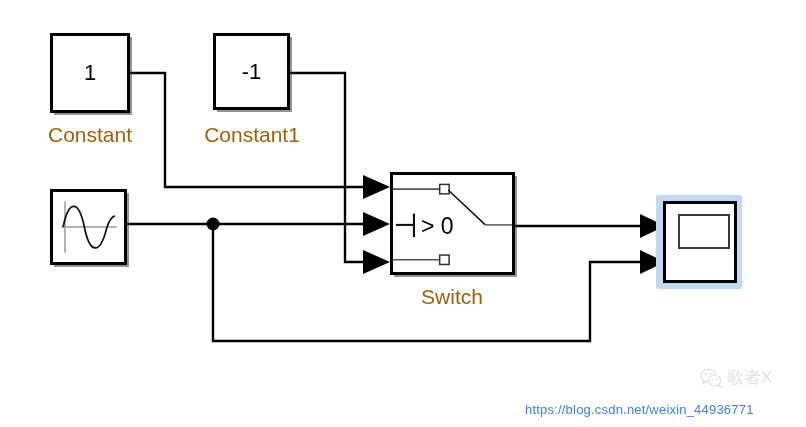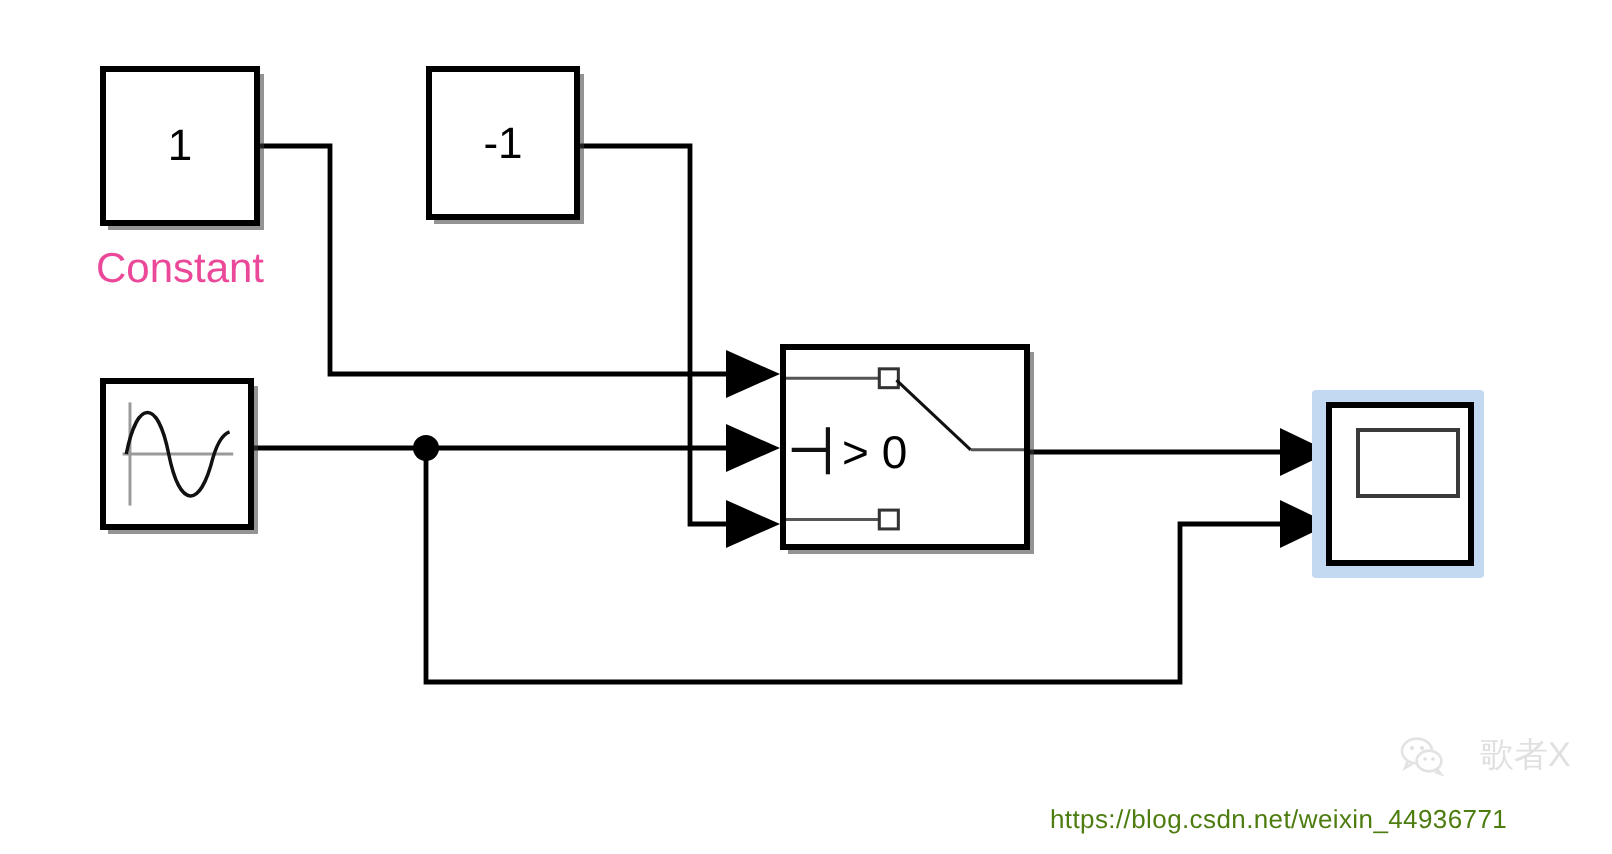--- a/index.html
+++ b/index.html
@@ -37,21 +37,21 @@
     transform: translateY(-50%);
     text-align: center;
     font-size: 22px;
     color: #000000;
     line-height: 1;
   }
   .block-label {
     position: absolute;
     text-align: center;
     font-size: 21px;
-    color: #ec4899;
+    color: #a16207;
     white-space: nowrap;
     line-height: 1;
   }
   .sine-icon {
     position: absolute;
     left: 0;
     top: 0;
     width: 100%;
     height: 100%;
   }
@@ -76,29 +76,29 @@
   }
   .scope-screen {
     position: absolute;
     background: #ffffff;
     border: 2px solid #3a3a3a;
     box-sizing: border-box;
   }
   .watermark-url {
     position: absolute;
     font-size: 13px;
-    color: #4d7c0f;
+    color: #3b82f6;
     white-space: nowrap;
     letter-spacing: 0.2px;
   }
   .watermark-brand {
     position: absolute;
     display: flex;
     align-items: center;
-    gap: 18px;
+    gap: 5px;
     color: #e2e2e2;
   }
   .watermark-brand-text {
     font-size: 17px;
     color: #e0e0e0;
     white-space: nowrap;
   }
 </style>
 </head>
 <body>
@@ -134,20 +134,21 @@
   </svg>
 
   <div class="block" style="left:50px; top:33px; width:80px; height:80px;">
     <div class="block-value">1</div>
   </div>
   <div class="block-label" style="left:20px; top:124px; width:140px;">Constant</div>
 
   <div class="block" style="left:213px; top:33px; width:77px; height:77px;">
     <div class="block-value">-1</div>
   </div>
+  <div class="block-label" style="left:182px; top:124px; width:140px;">Constant1</div>
 
   <div class="block" style="left:50px; top:189px; width:77px; height:76px;">
     <svg class="sine-icon" viewBox="0 0 77 76" preserveAspectRatio="none">
       <line x1="13" y1="10" x2="13" y2="66" stroke="#9a9a9a" stroke-width="1.6"></line>
       <line x1="9" y1="38" x2="69" y2="38" stroke="#9a9a9a" stroke-width="1.6"></line>
       <path d="M11,38 C17,8 28,8 34,38 C40,68 51,68 58,40 C61,30 64,27 67,26" stroke="#111111" stroke-width="1.9" fill="none"></path>
     </svg>
   </div>
 
   <div class="block" style="left:390px; top:172px; width:125px; height:103px;">
@@ -163,20 +164,21 @@
 
       <line x1="58" y1="16" x2="97" y2="53" stroke="#111111" stroke-width="1.6"></line>
 
       <line x1="97" y1="53" x2="125" y2="53" stroke="#555555" stroke-width="1.6"></line>
 
       <line x1="3" y1="53" x2="22" y2="53" stroke="#111111" stroke-width="2.2"></line>
       <line x1="22" y1="41" x2="22" y2="66" stroke="#111111" stroke-width="2.2"></line>
     </svg>
     <div class="switch-criteria" style="left:28px; top:40px;">&gt; 0</div>
   </div>
+  <div class="block-label" style="left:382px; top:286px; width:140px;">Switch</div>
 
   <div class="scope-highlight" style="left:656px; top:195px; width:86px; height:94px;"></div>
   <div class="block" style="left:663px; top:201px; width:74px; height:82px; box-shadow:none;">
     <div class="scope-screen" style="left:12px; top:10px; width:52px; height:35px;"></div>
   </div>
 
   <div class="watermark-brand" style="left:700px; top:366px;">
     <svg width="22" height="20" viewBox="0 0 22 20">
       <ellipse cx="8.5" cy="7.5" rx="7.5" ry="6.2" fill="none" stroke="#e3e3e3" stroke-width="1.3"></ellipse>
       <path d="M4,12.5 L2.5,16 L6,14" fill="none" stroke="#e3e3e3" stroke-width="1.3"></path>

